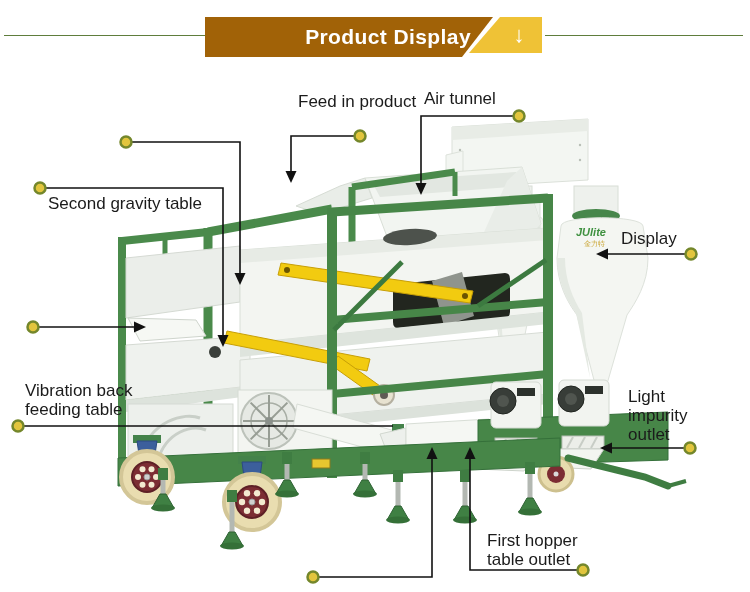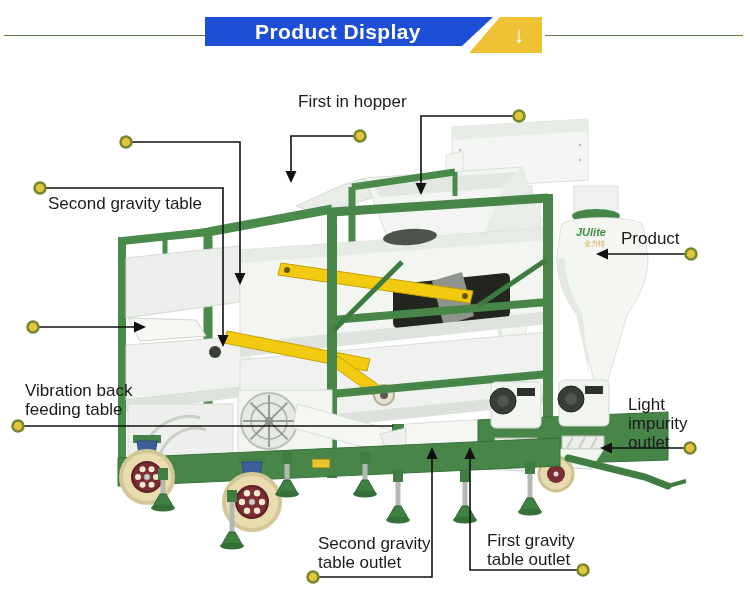--- a/index.html
+++ b/index.html
@@ -1,21 +1,21 @@
 <!DOCTYPE html>
 <html><head>
 <meta charset="utf-8">
 <style>
   html,body{margin:0;padding:0;background:#ffffff;}
   .stage{position:relative;width:750px;height:592px;background:#ffffff;overflow:hidden;
          font-family:"Liberation Sans",sans-serif;}
   .hline{position:absolute;height:0;border-top:1px solid #5f7d3c;}
-  .banner-green{position:absolute;left:205px;top:17px;width:288px;height:29px;background:#1d4ed8;
+  .banner-green{position:absolute;left:205px;top:17px;width:288px;height:40px;background:#a16207;
     clip-path:polygon(0 0,100% 0,calc(100% - 31px) 100%,0 100%);
-    display:flex;align-items:center;justify-content:center;}
+    display:flex;align-items:center;justify-content:flex-end;}
   .banner-title{color:#ffffff;font-size:21px;font-weight:bold;letter-spacing:.4px;padding-right:22px;white-space:nowrap;}
   .banner-yellow{position:absolute;left:469px;top:17px;width:73px;height:36px;background:#efc236;
     clip-path:polygon(31px 0,100% 0,100% 100%,0 100%);}
   .banner-arrow{position:absolute;left:502px;top:20px;width:34px;text-align:center;color:#ffffff;
     font-size:22px;font-weight:bold;line-height:30px;}
   .overlay{position:absolute;left:0;top:0;width:750px;height:592px;}
   .callout-label{position:absolute;color:#1b1b1b;font-size:17px;line-height:1.13;}
 </style>
 </head>
 <body>
@@ -262,20 +262,20 @@
       <circle cx="691" cy="254" r="5.5"></circle>
       <circle cx="33" cy="327" r="5.5"></circle>
       <circle cx="18" cy="426" r="5.5"></circle>
       <circle cx="690" cy="448" r="5.5"></circle>
       <circle cx="313" cy="577" r="5.5"></circle>
       <circle cx="583" cy="570" r="5.5"></circle>
     </g>
   </svg>
 
   <div class="callout-label" style="left:48px;top:170px;width:175px;white-space:nowrap;margin-top:24px;">Second gravity table</div>
-  <div class="callout-label" style="left:298px;top:92px;width:130px;white-space:nowrap;">First in hopper</div>
-  <div class="callout-label" style="left:621px;top:229px;width:80px;white-space:nowrap;">Product</div>
+  <div class="callout-label" style="left:298px;top:92px;width:130px;white-space:nowrap;">Feed in product</div>
+  <div class="callout-label" style="left:424px;top:89px;width:95px;white-space:nowrap;">Air tunnel</div>
+  <div class="callout-label" style="left:621px;top:229px;width:80px;white-space:nowrap;">Display</div>
   <div class="callout-label" style="left:25px;top:381px;width:120px;">Vibration back feeding table</div>
-  <div class="callout-label" style="left:628px;top:387px;width:75px;margin-top:8px;">Light impurity outlet</div>
-  <div class="callout-label" style="left:318px;top:534px;width:125px;">Second gravity table outlet</div>
-  <div class="callout-label" style="left:487px;top:531px;width:105px;">First gravity table outlet</div>
+  <div class="callout-label" style="left:628px;top:387px;width:75px;">Light impurity outlet</div>
+  <div class="callout-label" style="left:487px;top:531px;width:105px;">First hopper table outlet</div>
 
 </div>
 
 </body></html>

